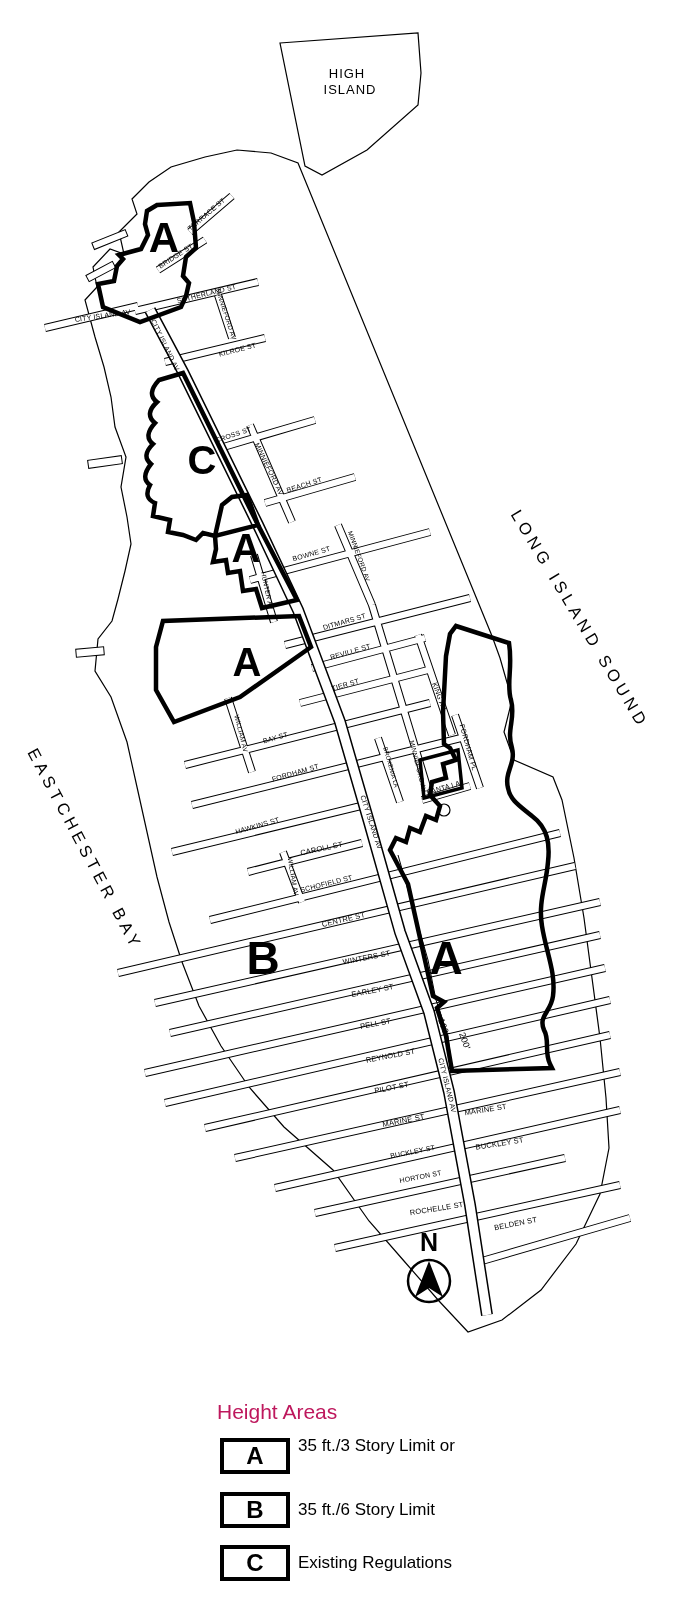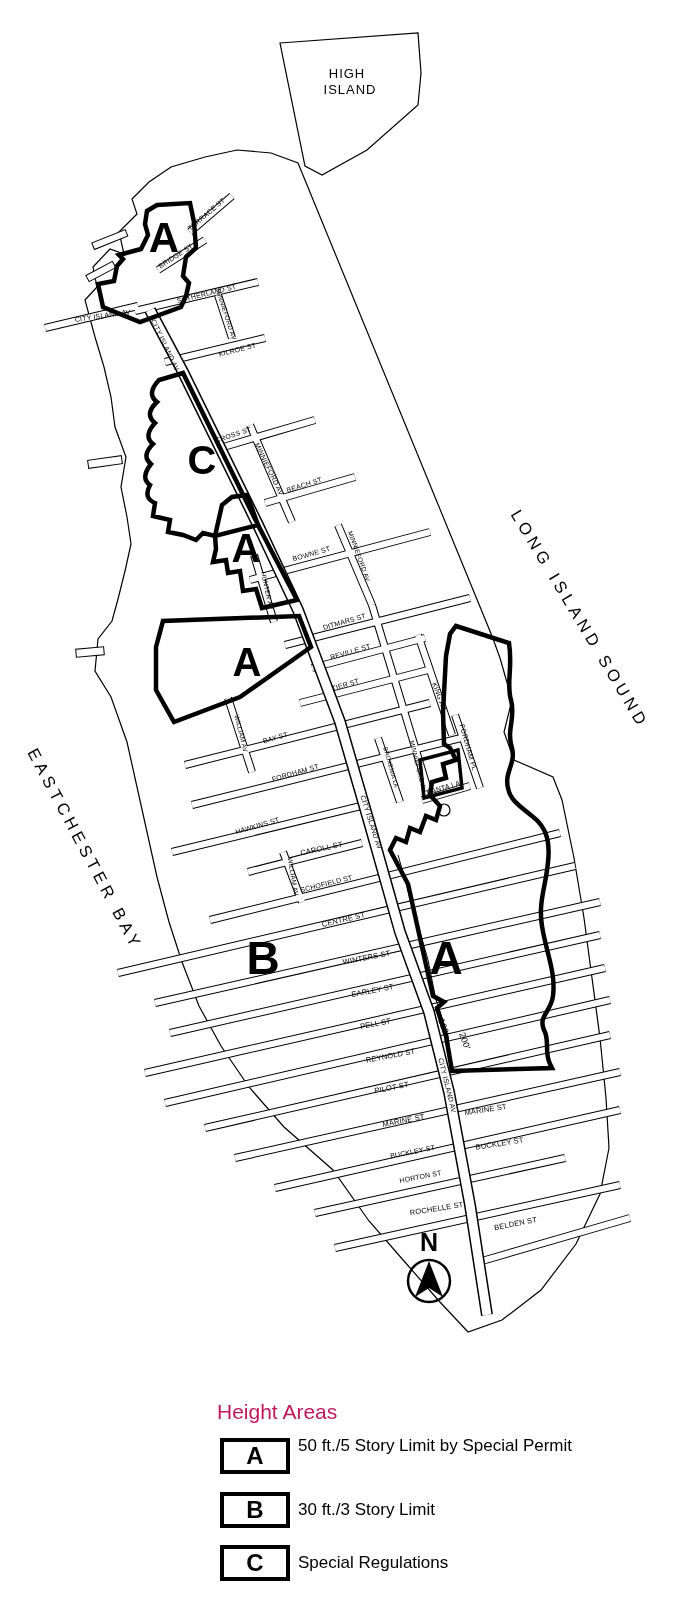--- a/index.html
+++ b/index.html
@@ -156,26 +156,26 @@
   </g>
 </svg>
 
   <div>
     <div class="legend-title" style="left:217px;top:1400px;">Height Areas</div>
 
     <div class="lg-box" style="left:220px;top:1438px;">
       <span>A</span>
     </div>
     <div class="lg-text" style="left:298px;top:1436px;">
-      <div>50 ft./5 Story Limit by Special Permit</div>
+      <div>35 ft./3 Story Limit or</div>
     </div>
 
     <div class="lg-box" style="left:220px;top:1492px;">
       <span>B</span>
     </div>
-    <div class="lg-text" style="left:298px;top:1500px;">30 ft./3 Story Limit</div>
+    <div class="lg-text" style="left:298px;top:1500px;">35 ft./6 Story Limit</div>
 
     <div class="lg-box" style="left:220px;top:1545px;">
       <span>C</span>
     </div>
-    <div class="lg-text" style="left:298px;top:1553px;">Special Regulations</div>
+    <div class="lg-text" style="left:298px;top:1553px;">Existing Regulations</div>
   </div>
 </div>
 
 </body></html>

